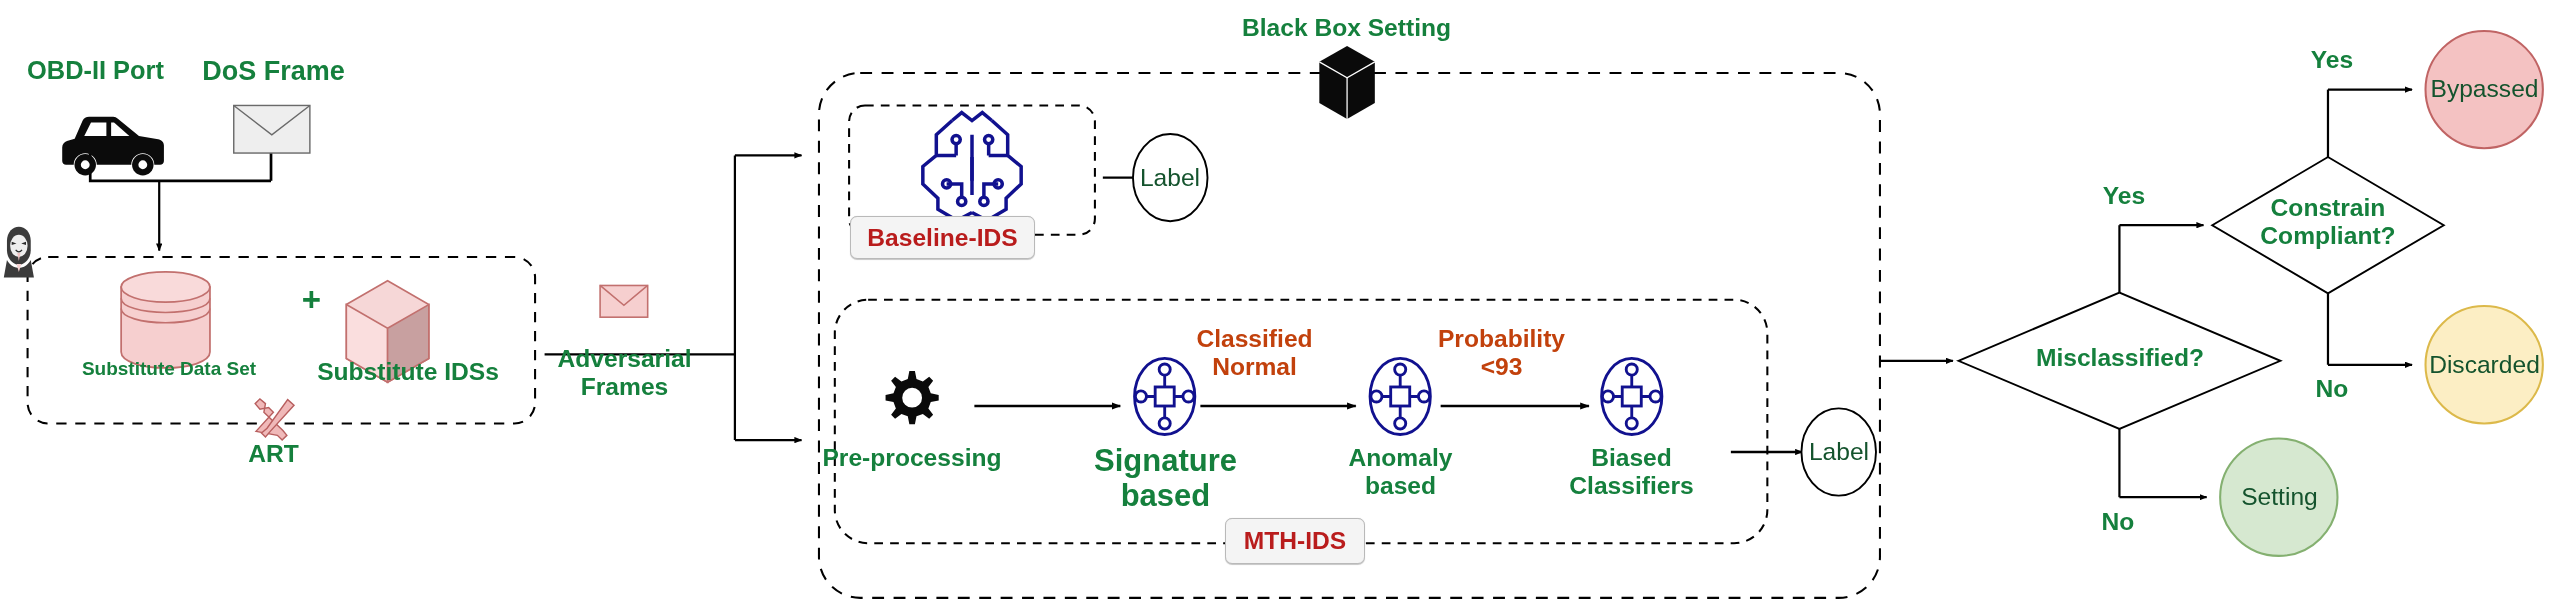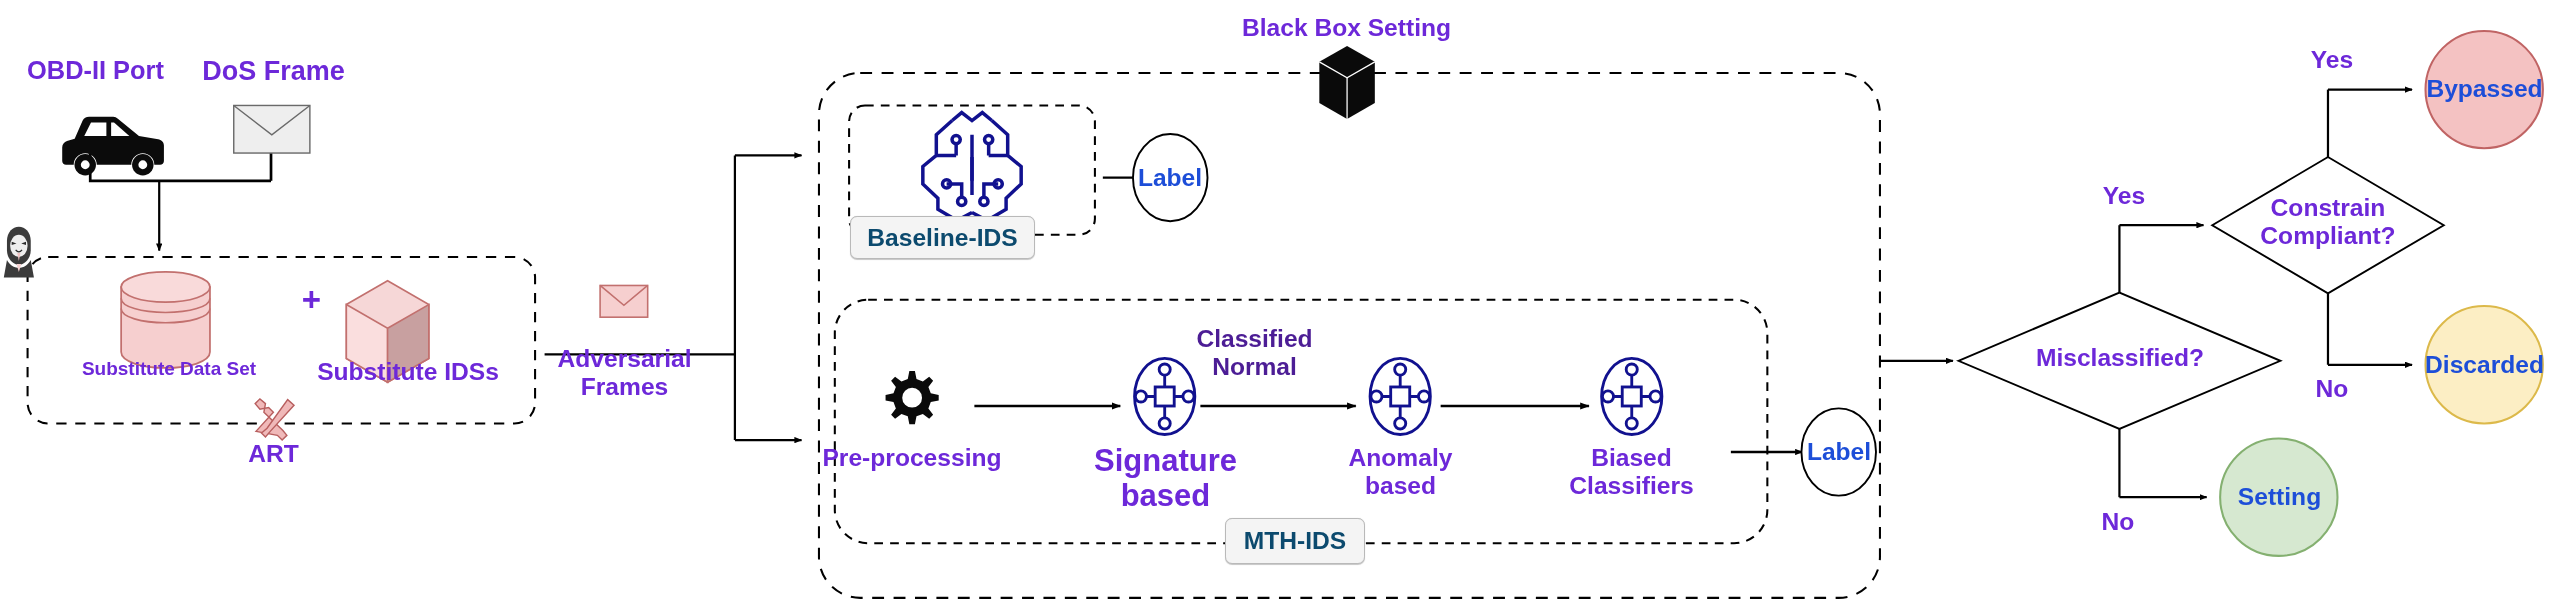--- a/index.html
+++ b/index.html
@@ -1,26 +1,26 @@
 <!DOCTYPE html>
 <html style="font-size:12.7px"><head>
 <meta charset="utf-8">
 <style>
   html,body{margin:0;padding:0;background:#fff;}
   body{width:2576px;height:609px;font-family:"Liberation Sans",sans-serif;overflow:hidden;}
   #stage{position:relative;width:2576px;height:609px;background:#ffffff;}
   svg.layer{position:absolute;left:0;top:0;width:2576px;height:609px;pointer-events:none;}
-  .lbl{position:absolute;font-family:"Liberation Sans",sans-serif;font-weight:bold;color:#6d28d9;
+  .lbl{position:absolute;font-family:"Liberation Sans",sans-serif;font-weight:bold;color:#15803d;
        text-align:center;line-height:1.12;white-space:pre;}
-  .lbl.blue{color:#4c1d95;}
+  .lbl.blue{color:#c2410c;}
   .tag{position:absolute;background:#f4f4f4;border:0.8px solid #b9b9b9;border-radius:7.1px;
        box-shadow:0 0.8px 0.8px rgba(0,0,0,.22);display:flex;align-items:center;justify-content:center;
-       font-weight:bold;color:#0c4a6e;font-family:"Liberation Sans",sans-serif;}
+       font-weight:bold;color:#b91c1c;font-family:"Liberation Sans",sans-serif;}
   .node-txt{position:absolute;display:flex;align-items:center;justify-content:center;
-            font-weight:bold;font-family:"Liberation Sans",sans-serif;color:#1d4ed8;text-align:center;}
+            font-weight:normal;font-family:"Liberation Sans",sans-serif;color:#14532d;text-align:center;}
 </style>
 </head>
 <body>
 
 <div id="stage">
 
   <svg class="layer" viewBox="0 0 3247 768">
     <defs>
       <marker id="ah" markerWidth="10" markerHeight="8" refX="9" refY="4" orient="auto" markerUnits="userSpaceOnUse">
         <path d="M0,0 L10,4 L0,8 z" fill="#000"></path>
@@ -233,20 +233,22 @@
   <div class="lbl" style="left:817px;top:444px;width:190px;font-size:24.6px;">Pre-processing</div>
   <div class="lbl" style="left:1084px;top:444px;width:163px;font-size:31px;">Signature
 based</div>
   <div class="lbl" style="left:1319px;top:444px;width:163px;font-size:24.6px;">Anomaly
 based</div>
   <div class="lbl" style="left:1542px;top:444px;width:179px;font-size:24.6px;">Biased
 Classifiers</div>
 
   <div class="lbl blue" style="left:1173px;top:325px;width:163px;font-size:24.6px;">Classified
 Normal</div>
+  <div class="lbl blue" style="left:1420px;top:325px;width:163px;font-size:24.6px;">Probability
+&lt;93</div>
 
   <div class="tag" style="left:1225px;top:518px;width:138px;height:44px;font-size:24.6px;">MTH-IDS</div>
   <div class="node-txt" style="left:1800px;top:433px;width:78px;height:38px;font-size:24.6px;">Label</div>
 
   <div class="lbl" style="left:1985px;top:344px;width:270px;font-size:24.6px;">Misclassified?</div>
   <div class="lbl" style="left:2237px;top:194px;width:182px;font-size:24.6px;">Constrain
 Compliant?</div>
 
   <div class="lbl" style="left:2090px;top:182px;width:68px;font-size:24.6px;">Yes</div>
   <div class="lbl" style="left:2084px;top:508px;width:68px;font-size:24.6px;">No</div>

